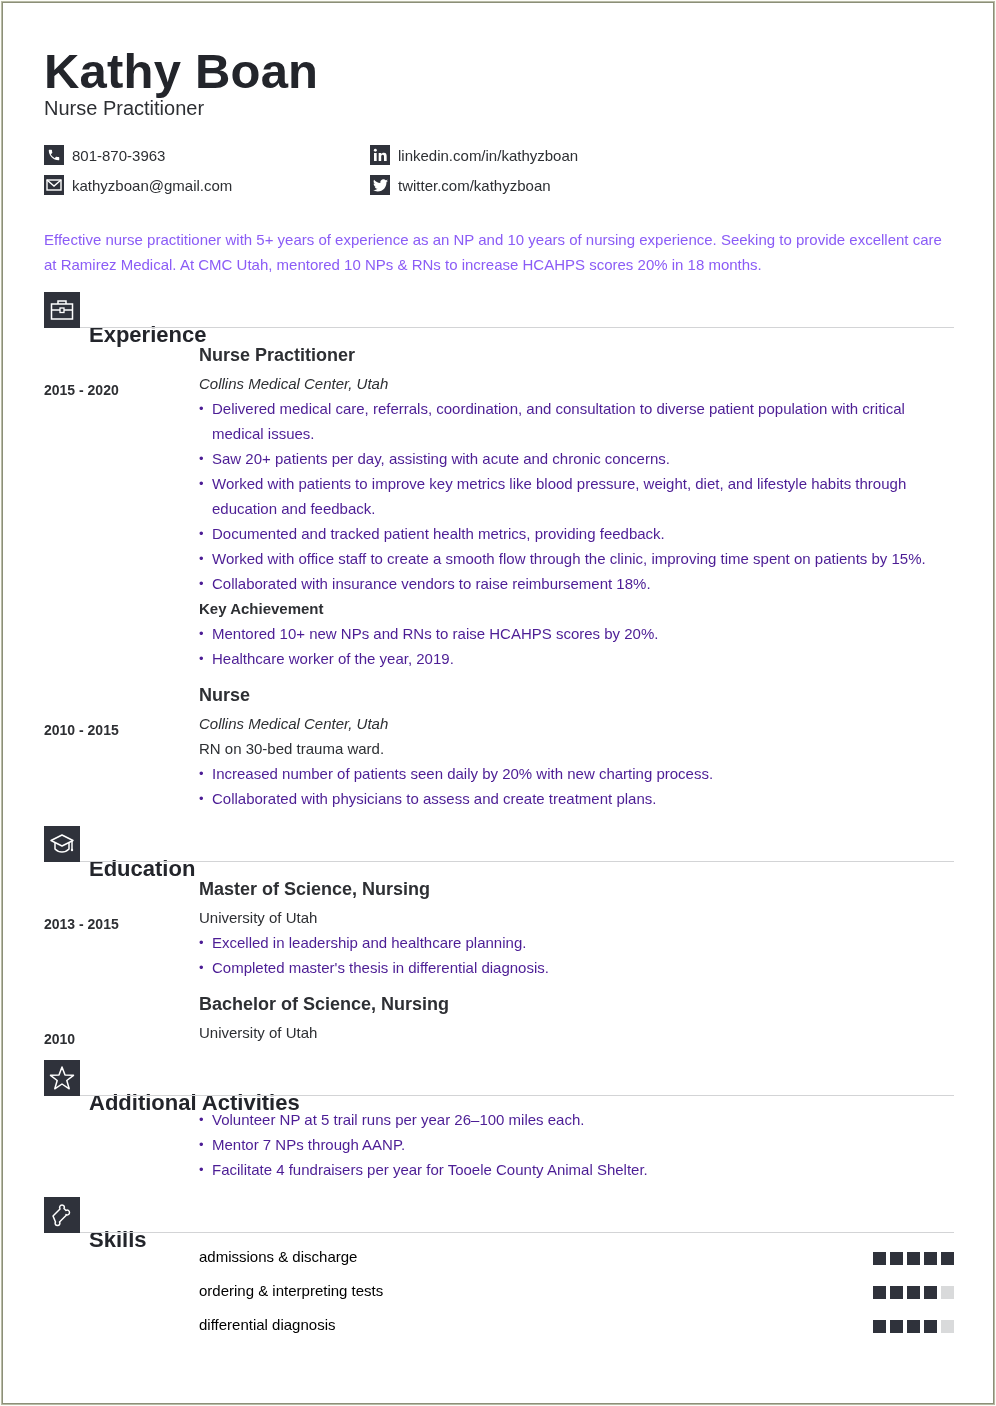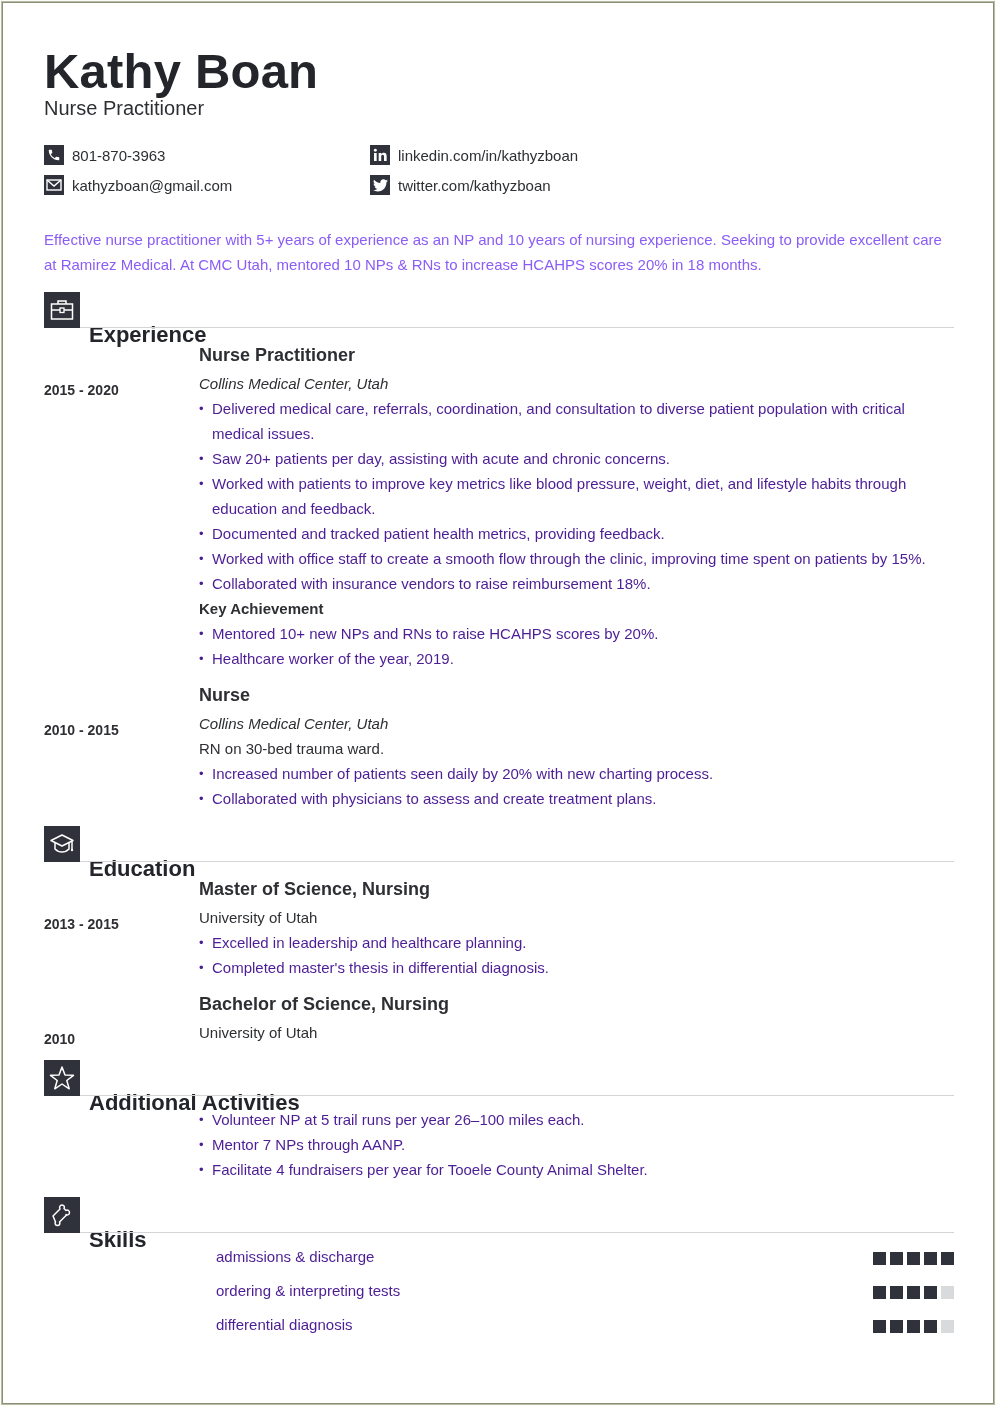--- a/index.html
+++ b/index.html
@@ -45,21 +45,21 @@
   .role { font-size: 18px; font-weight: bold; color: #2d2f33; line-height: 24px; }
   .org { font-size: 15px; font-style: italic; color: #2d2f33; line-height: 25px; margin-top: 4px; }
   .org-plain { font-size: 15px; color: #2d2f33; line-height: 25px; margin-top: 4px; }
   .plain { font-size: 15px; line-height: 25px; }
   .sub { font-size: 15px; font-weight: bold; line-height: 25px; }
   ul.bullets { list-style: none; }
   ul.bullets li { position: relative; padding-left: 13px; font-size: 15px; line-height: 25px; color: #4c1d95; }
   ul.bullets li::before { content: "•"; position: absolute; left: 0; top: 0; font-size: 13px; }
 
   .skill-row { position: absolute; left: 155px; width: 755px; height: 20px; }
-  .skill-name { position: absolute; left: 17px; top: 0; font-size: 15px; color: #4c1d95; }
+  .skill-name { position: absolute; left: 0; top: 0; font-size: 15px; color: #000000; }
   .skill-dots { position: absolute; right: 0; top: 4px; display: flex; gap: 4px; }
   .dot { width: 13px; height: 13px; background: #2f323b; }
   .dot.off { background: #d9dadb; }
 </style>
 </head>
 <body>
 
 <div class="page">
   <div class="content">
 

